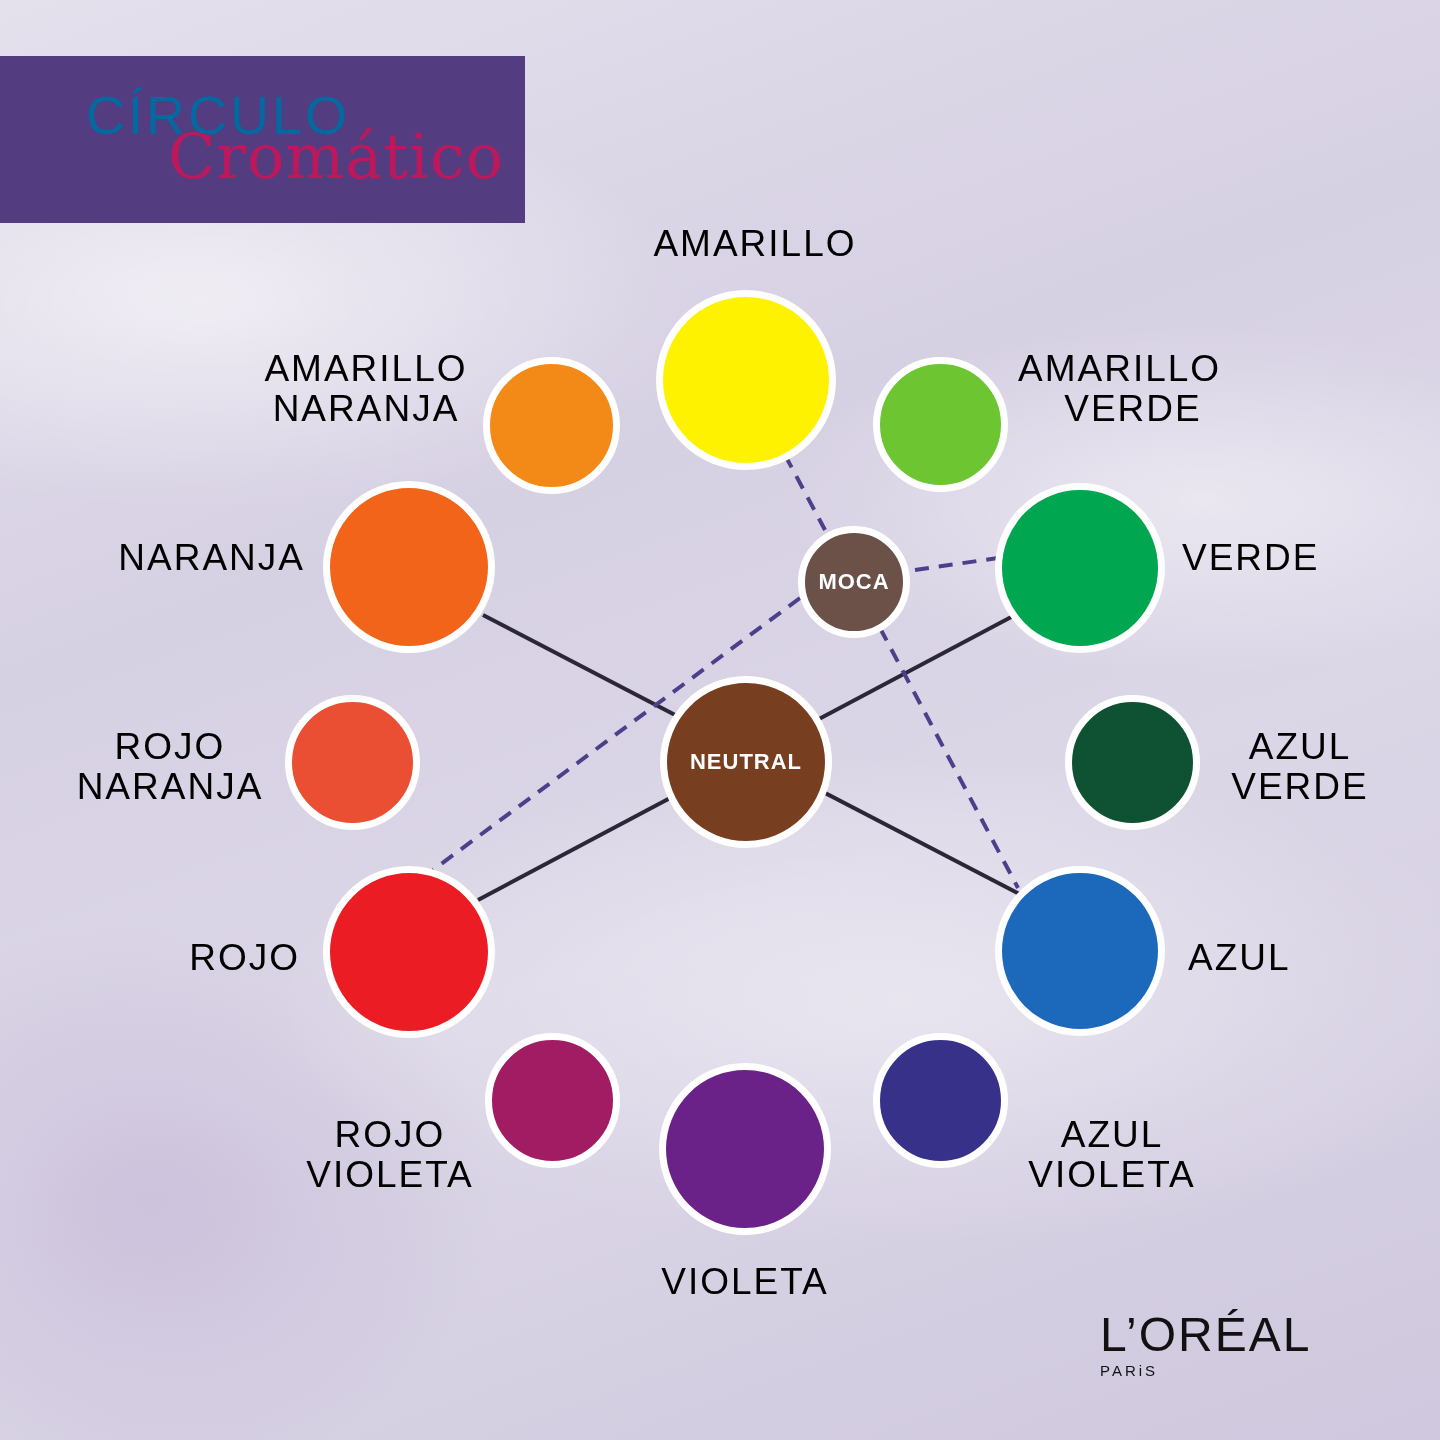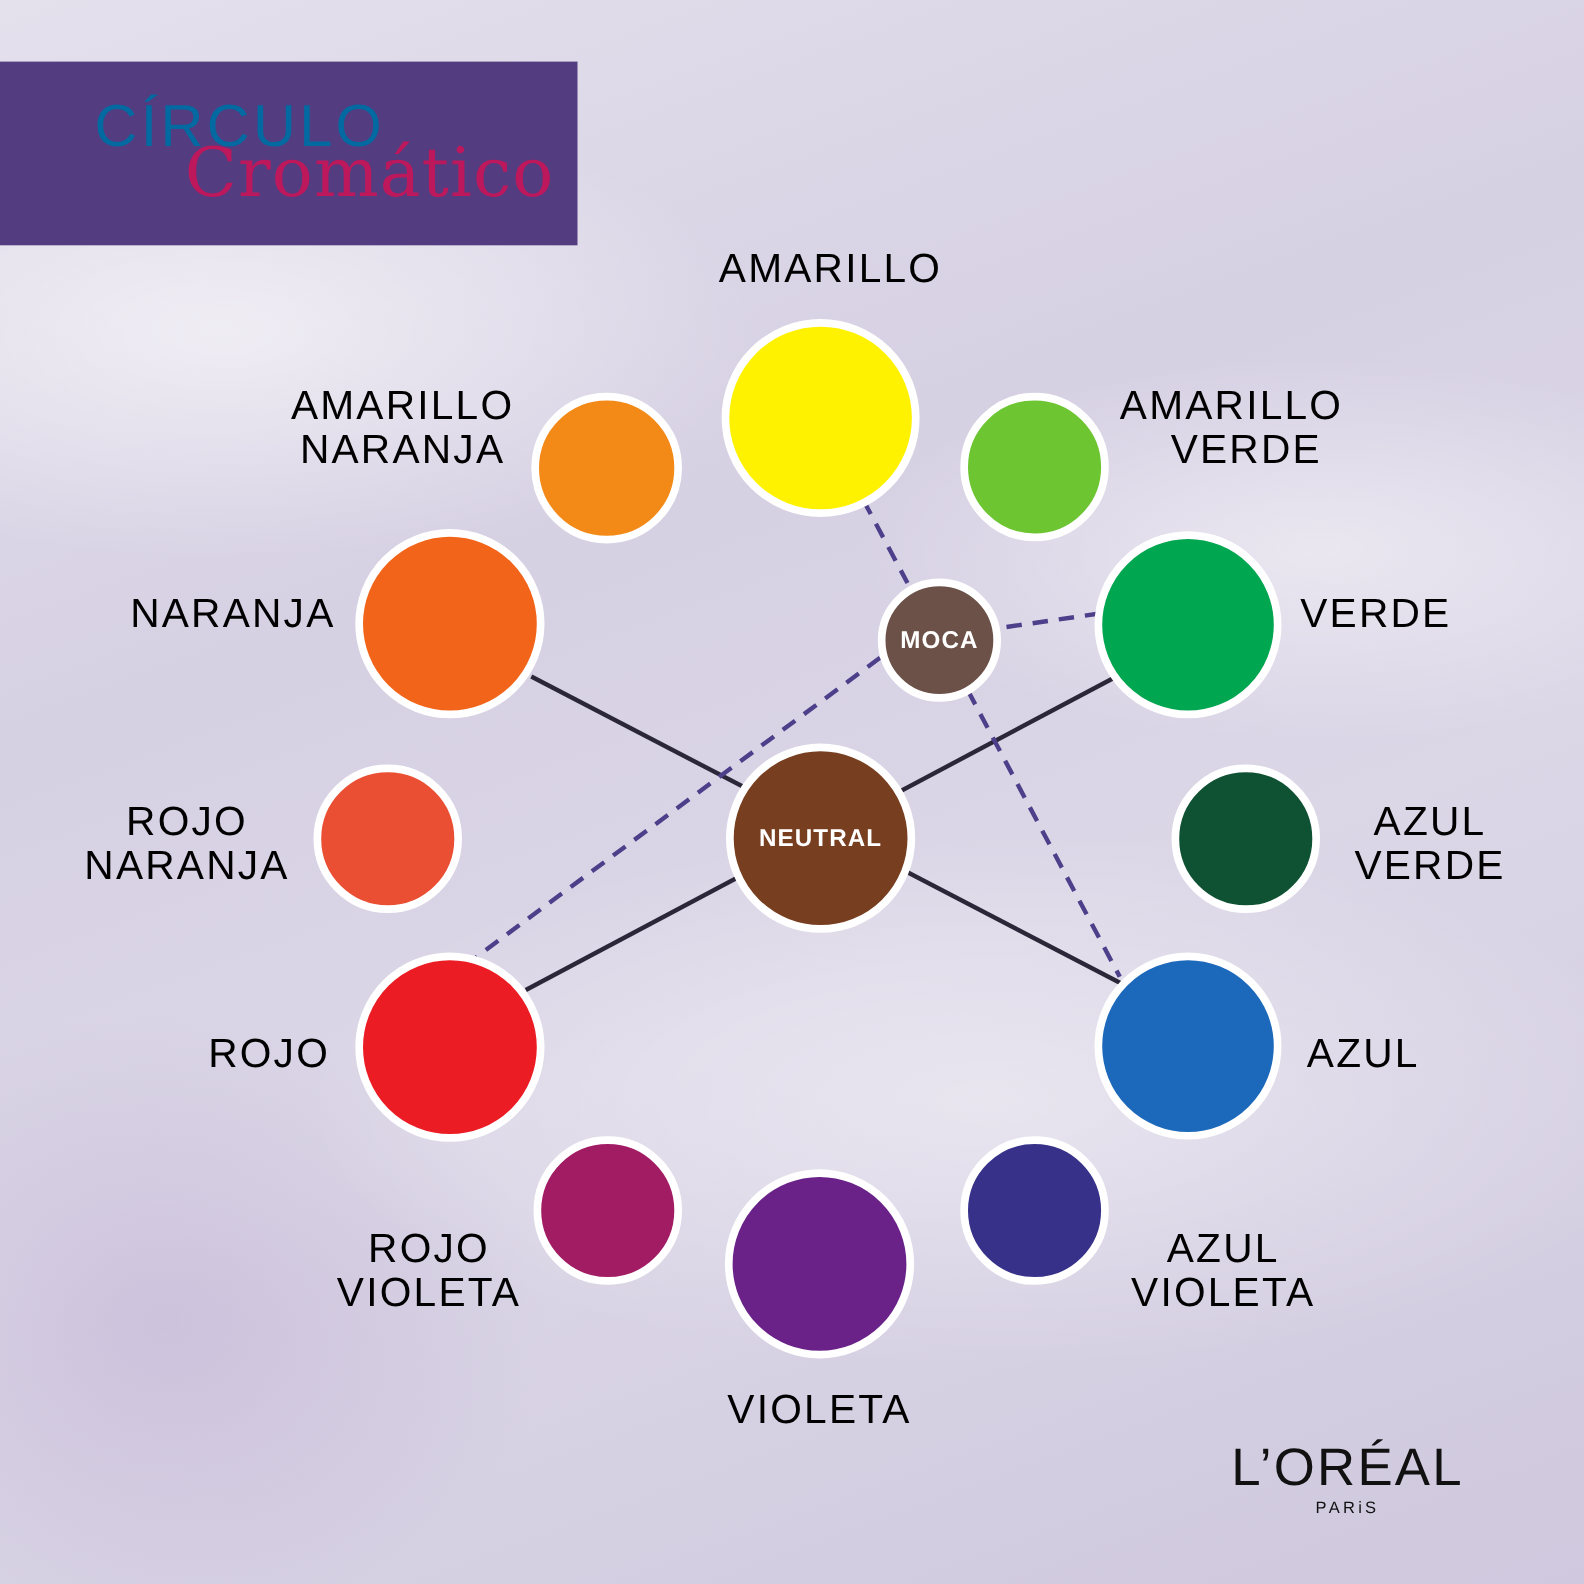--- a/index.html
+++ b/index.html
@@ -14,21 +14,21 @@
   }
   .title-box{position:absolute;left:0;top:56px;width:525px;height:167px;background:#533c80;}
   .title-main{position:absolute;left:86px;top:84px;color:#0369a1;font-size:54px;font-weight:400;letter-spacing:3px;}
   .title-script{position:absolute;left:168px;top:120px;color:#be185d;font-family:"DejaVu Serif",serif;font-size:62px;letter-spacing:1px;}
   svg.lines{position:absolute;left:0;top:0;}
   .circle{position:absolute;border-radius:50%;border:7px solid #fff;box-sizing:border-box;display:flex;align-items:center;justify-content:center;}
   .clabel{color:#fff;font-weight:700;font-size:22px;letter-spacing:1px;}
   .label{position:absolute;color:#000000;font-weight:400;font-size:37px;letter-spacing:2px;line-height:40px;text-align:center;white-space:nowrap;}
   .label.l{text-align:right;}
   .label.r{text-align:left;}
-  .logo{position:absolute;left:1100px;top:1310px;width:250px;text-align:center;color:#111;}
+  .logo{position:absolute;left:1100px;top:1310px;width:250px;color:#111;}
   .logo-main{font-size:48px;letter-spacing:2px;font-weight:400;line-height:50px;}
   .logo-sub{font-size:15px;letter-spacing:3px;line-height:22px;}
 </style>
 </head>
 <body>
 
 <div class="title-box"></div>
 <div class="title-main">CÍRCULO</div>
 <div class="title-script">Cromático</div>
 

